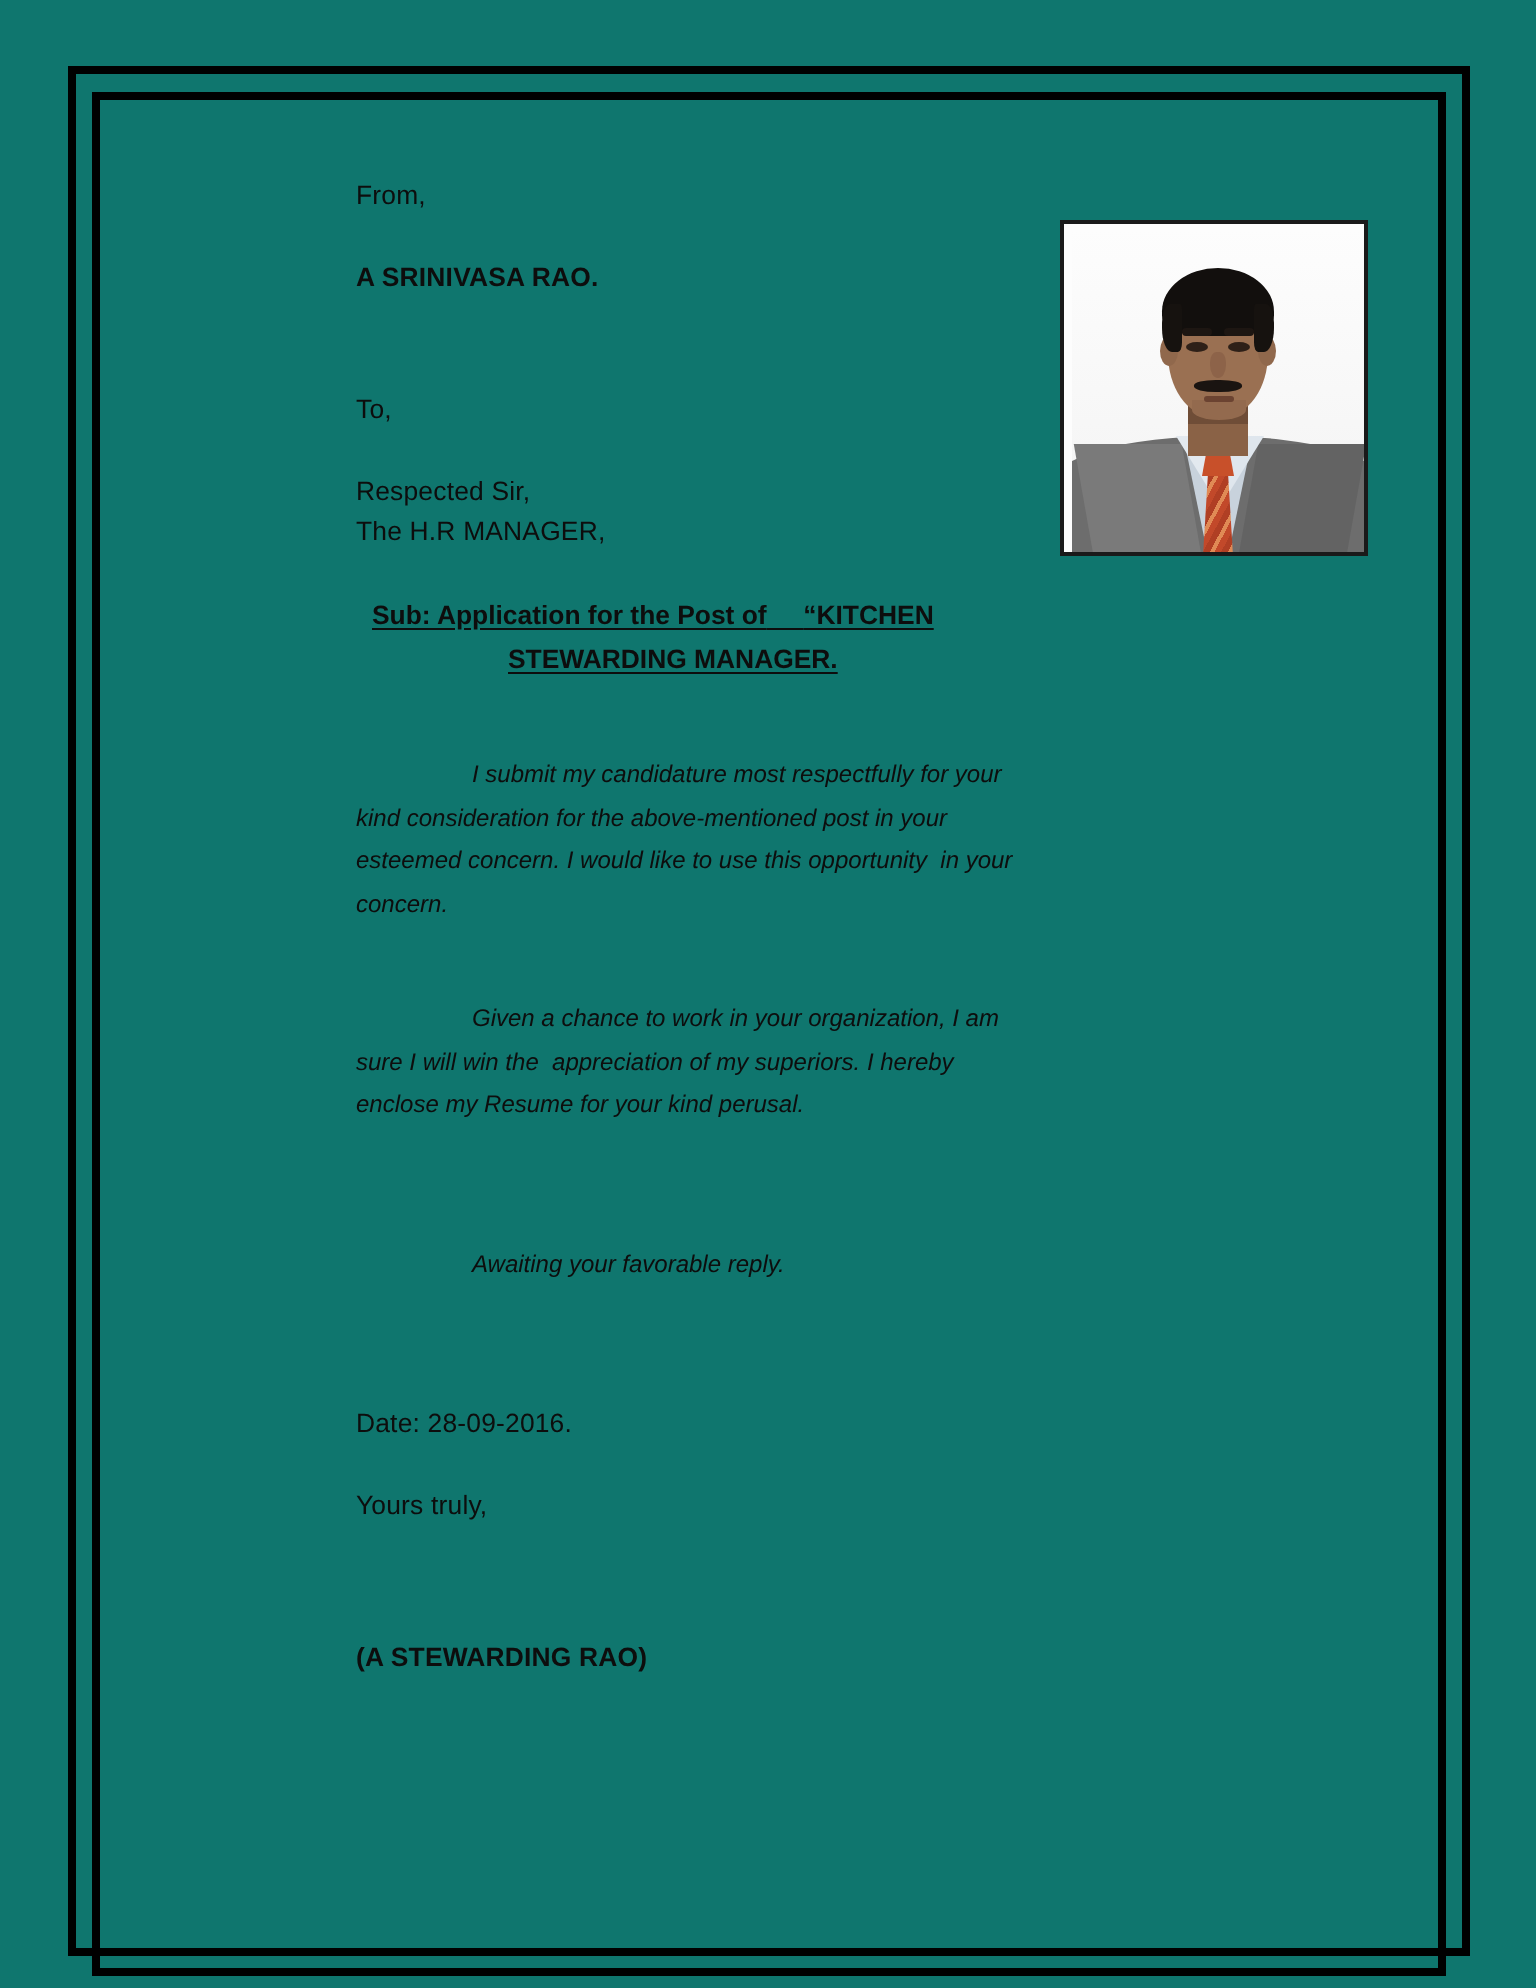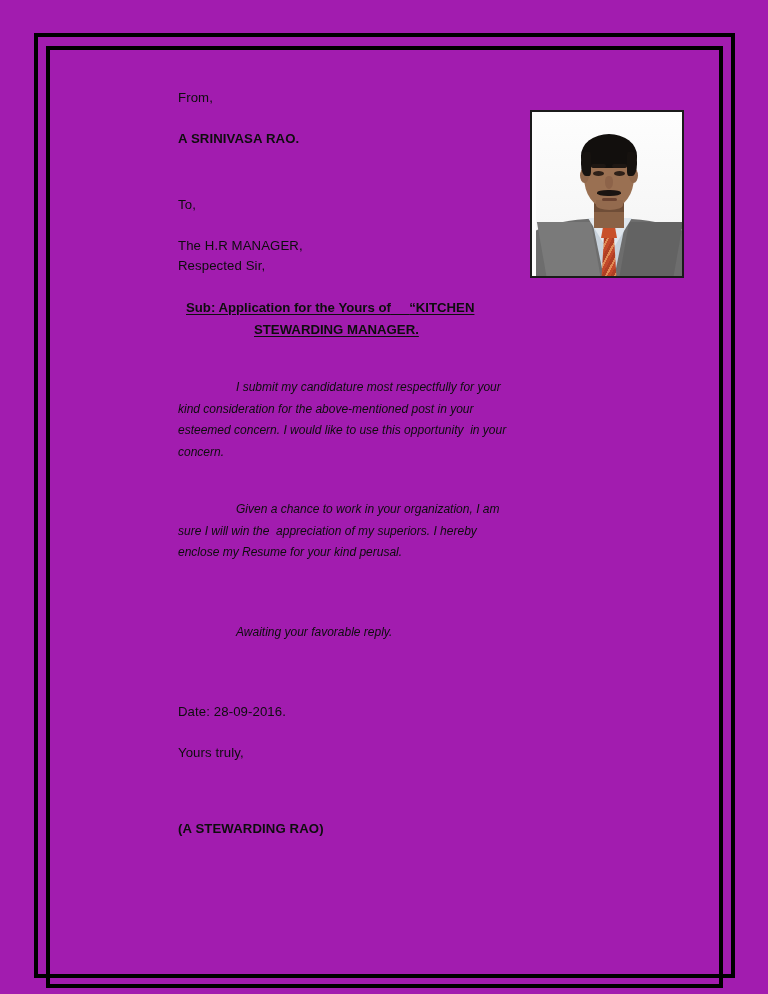--- a/index.html
+++ b/index.html
@@ -15,21 +15,21 @@
     position: relative;
     overflow: hidden;
   }
 
   
   .page {
     position: absolute;
     left: 0; top: 0;
     width: 768px;
     height: 994px;
-    background: #a21caf;
+    background: #0f766e;
   }
   .border-outer {
     position: absolute;
     left: 34px;
     top: 33px;
     width: 701px;
     height: 945px;
     border: 4px solid #000000;
     box-sizing: border-box;
   }
@@ -312,28 +312,28 @@
   <div class="content">
 
     <p class="line">From,</p>
     <div class="gap-md"></div>
     <p class="line bold">A SRINIVASA RAO.</p>
 
     <div class="gap-xl"></div>
 
     <p class="line">To,</p>
     <div class="gap-md"></div>
+    <p class="line">Respected Sir,</p>
     <p class="line">The H.R MANAGER,</p>
-    <p class="line">Respected Sir,</p>
 
     <div class="gap-md"></div>
 
     <div class="subject">
       <div>
-        <span class="u">Sub: Application for the Yours of</span><span class="u">&nbsp;&nbsp;&nbsp;&nbsp;&nbsp;</span><span class="u">“KITCHEN</span>
+        <span class="u">Sub: Application for the Post of</span><span class="u">&nbsp;&nbsp;&nbsp;&nbsp;&nbsp;</span><span class="u">“KITCHEN</span>
       </div>
       <div class="subject-l2">
         <span class="u">STEWARDING MANAGER.</span>
       </div>
     </div>
 
     <div class="gap-lg"></div>
 
     <p class="para"><span class="indent"></span><span>I submit my candidature most respectfully for your kind consideration for the above-mentioned post in your esteemed concern. I would like to use this opportunity  in your  concern.</span></p>
 

